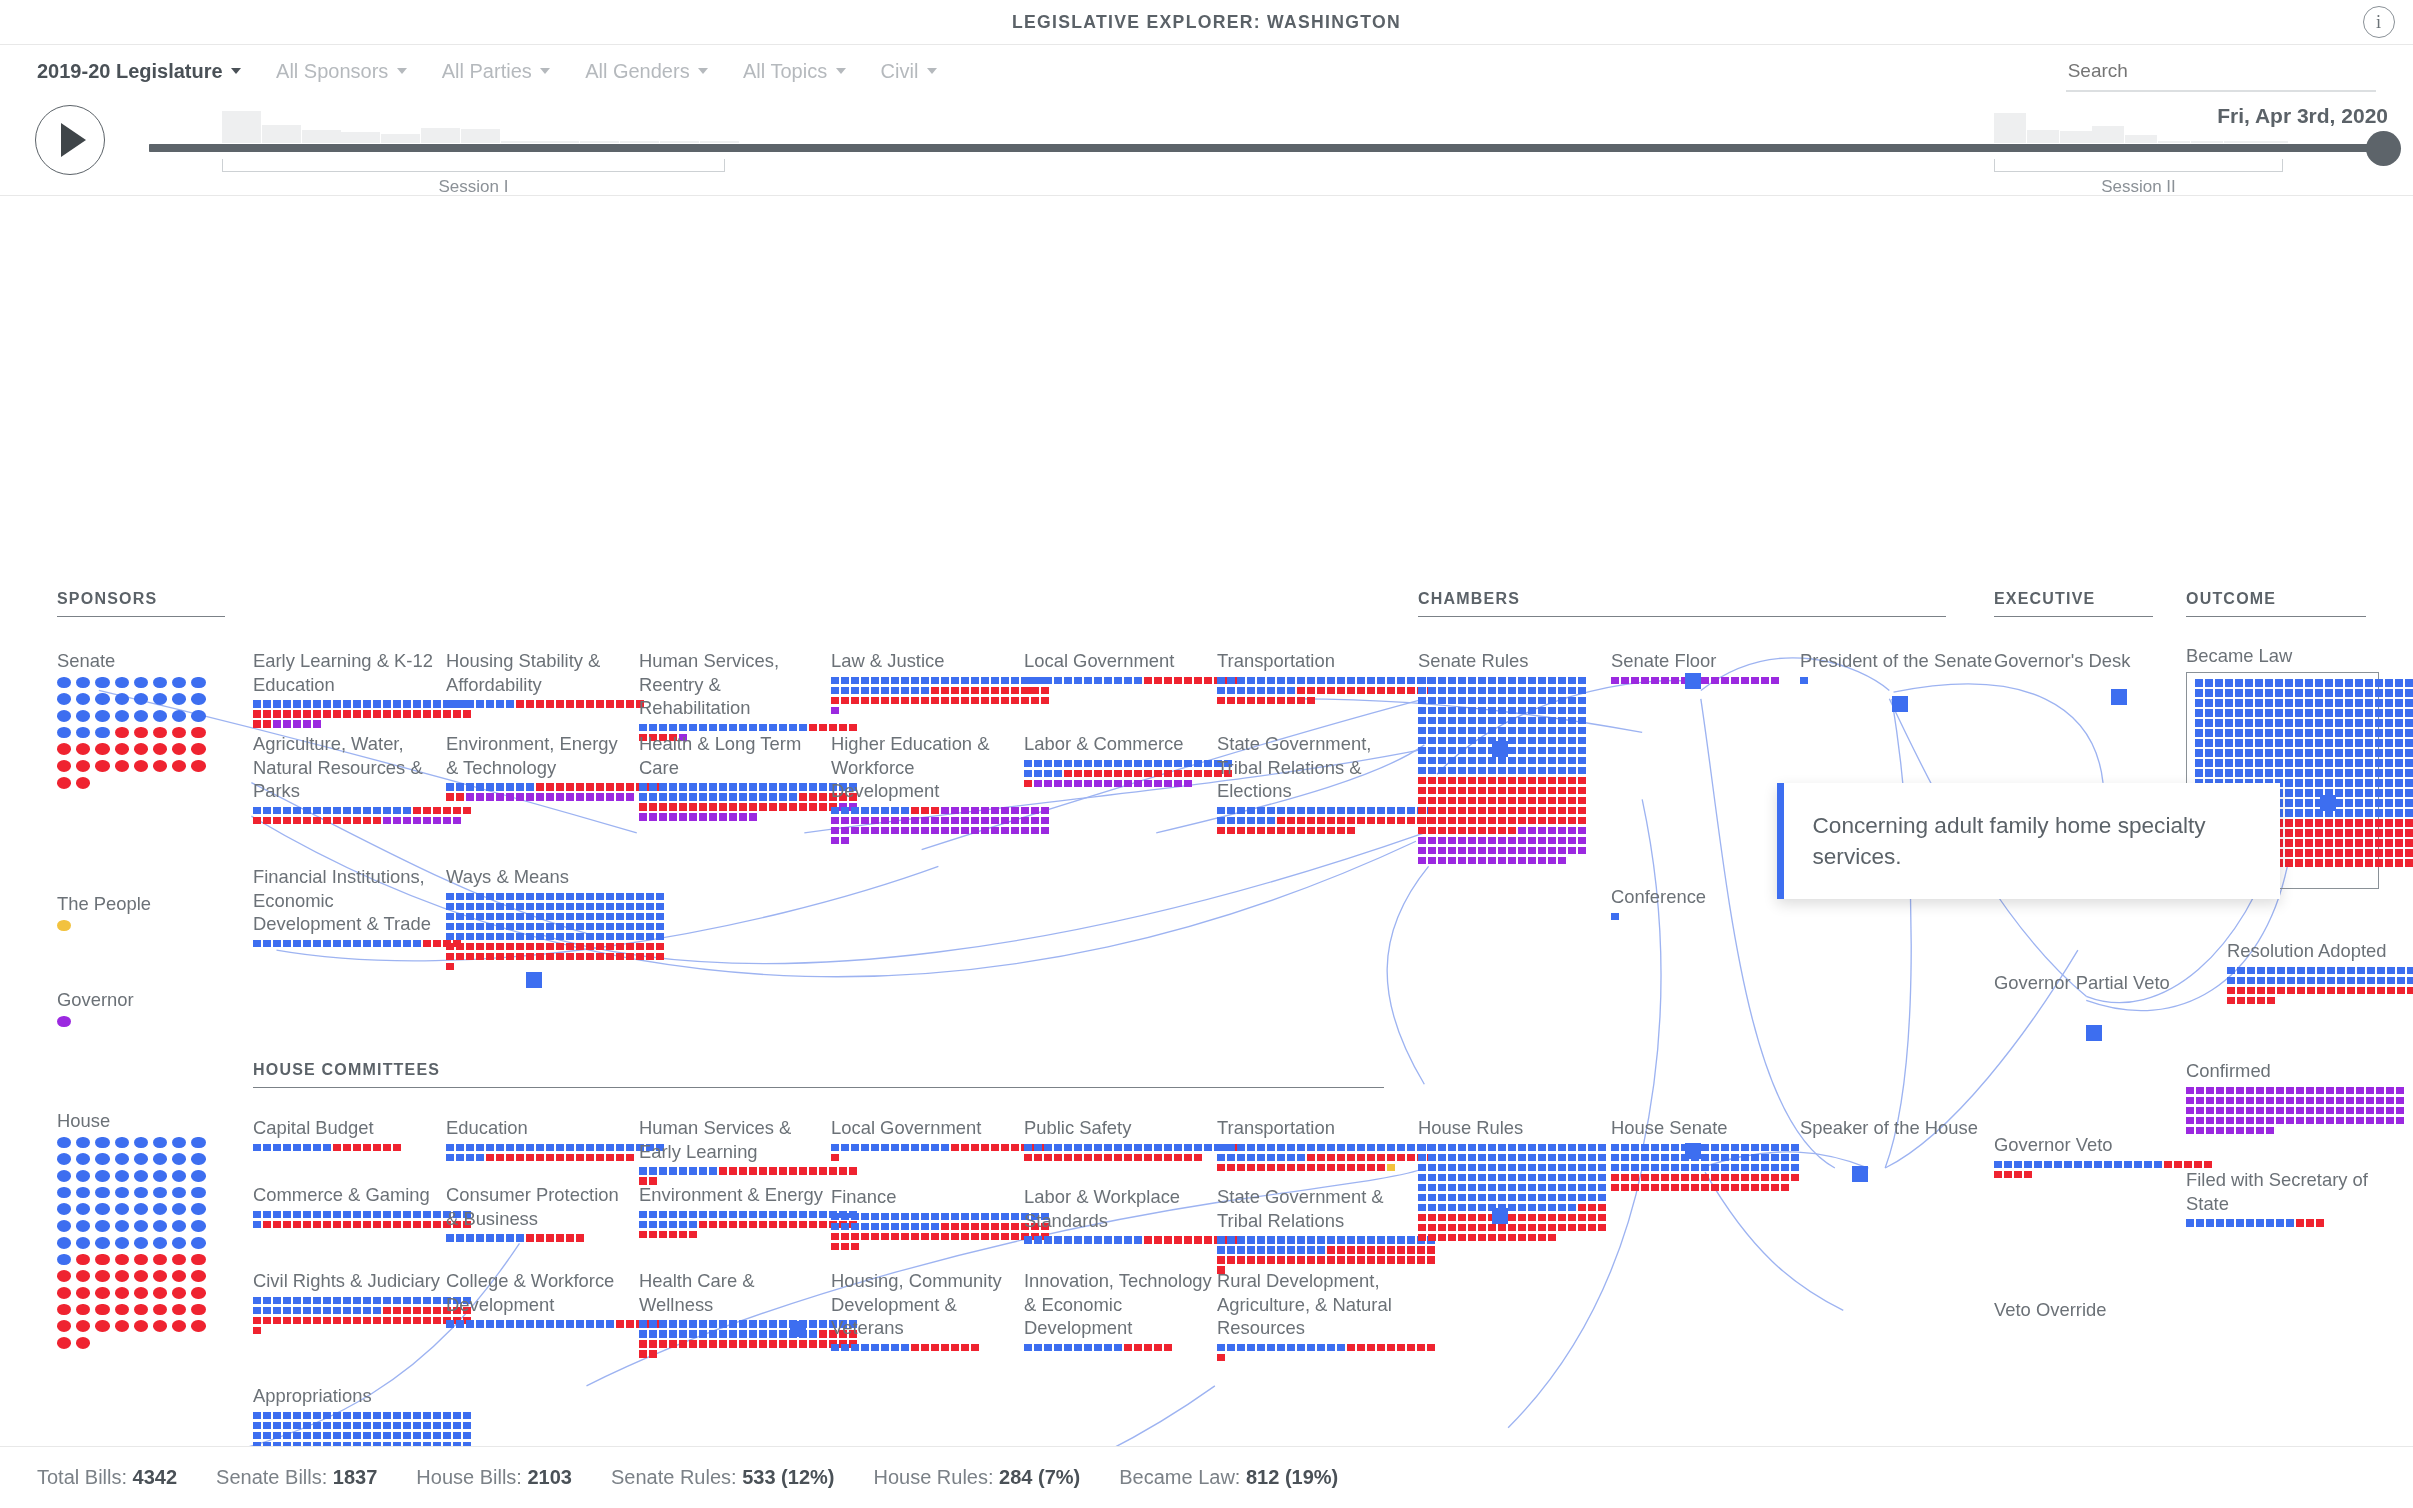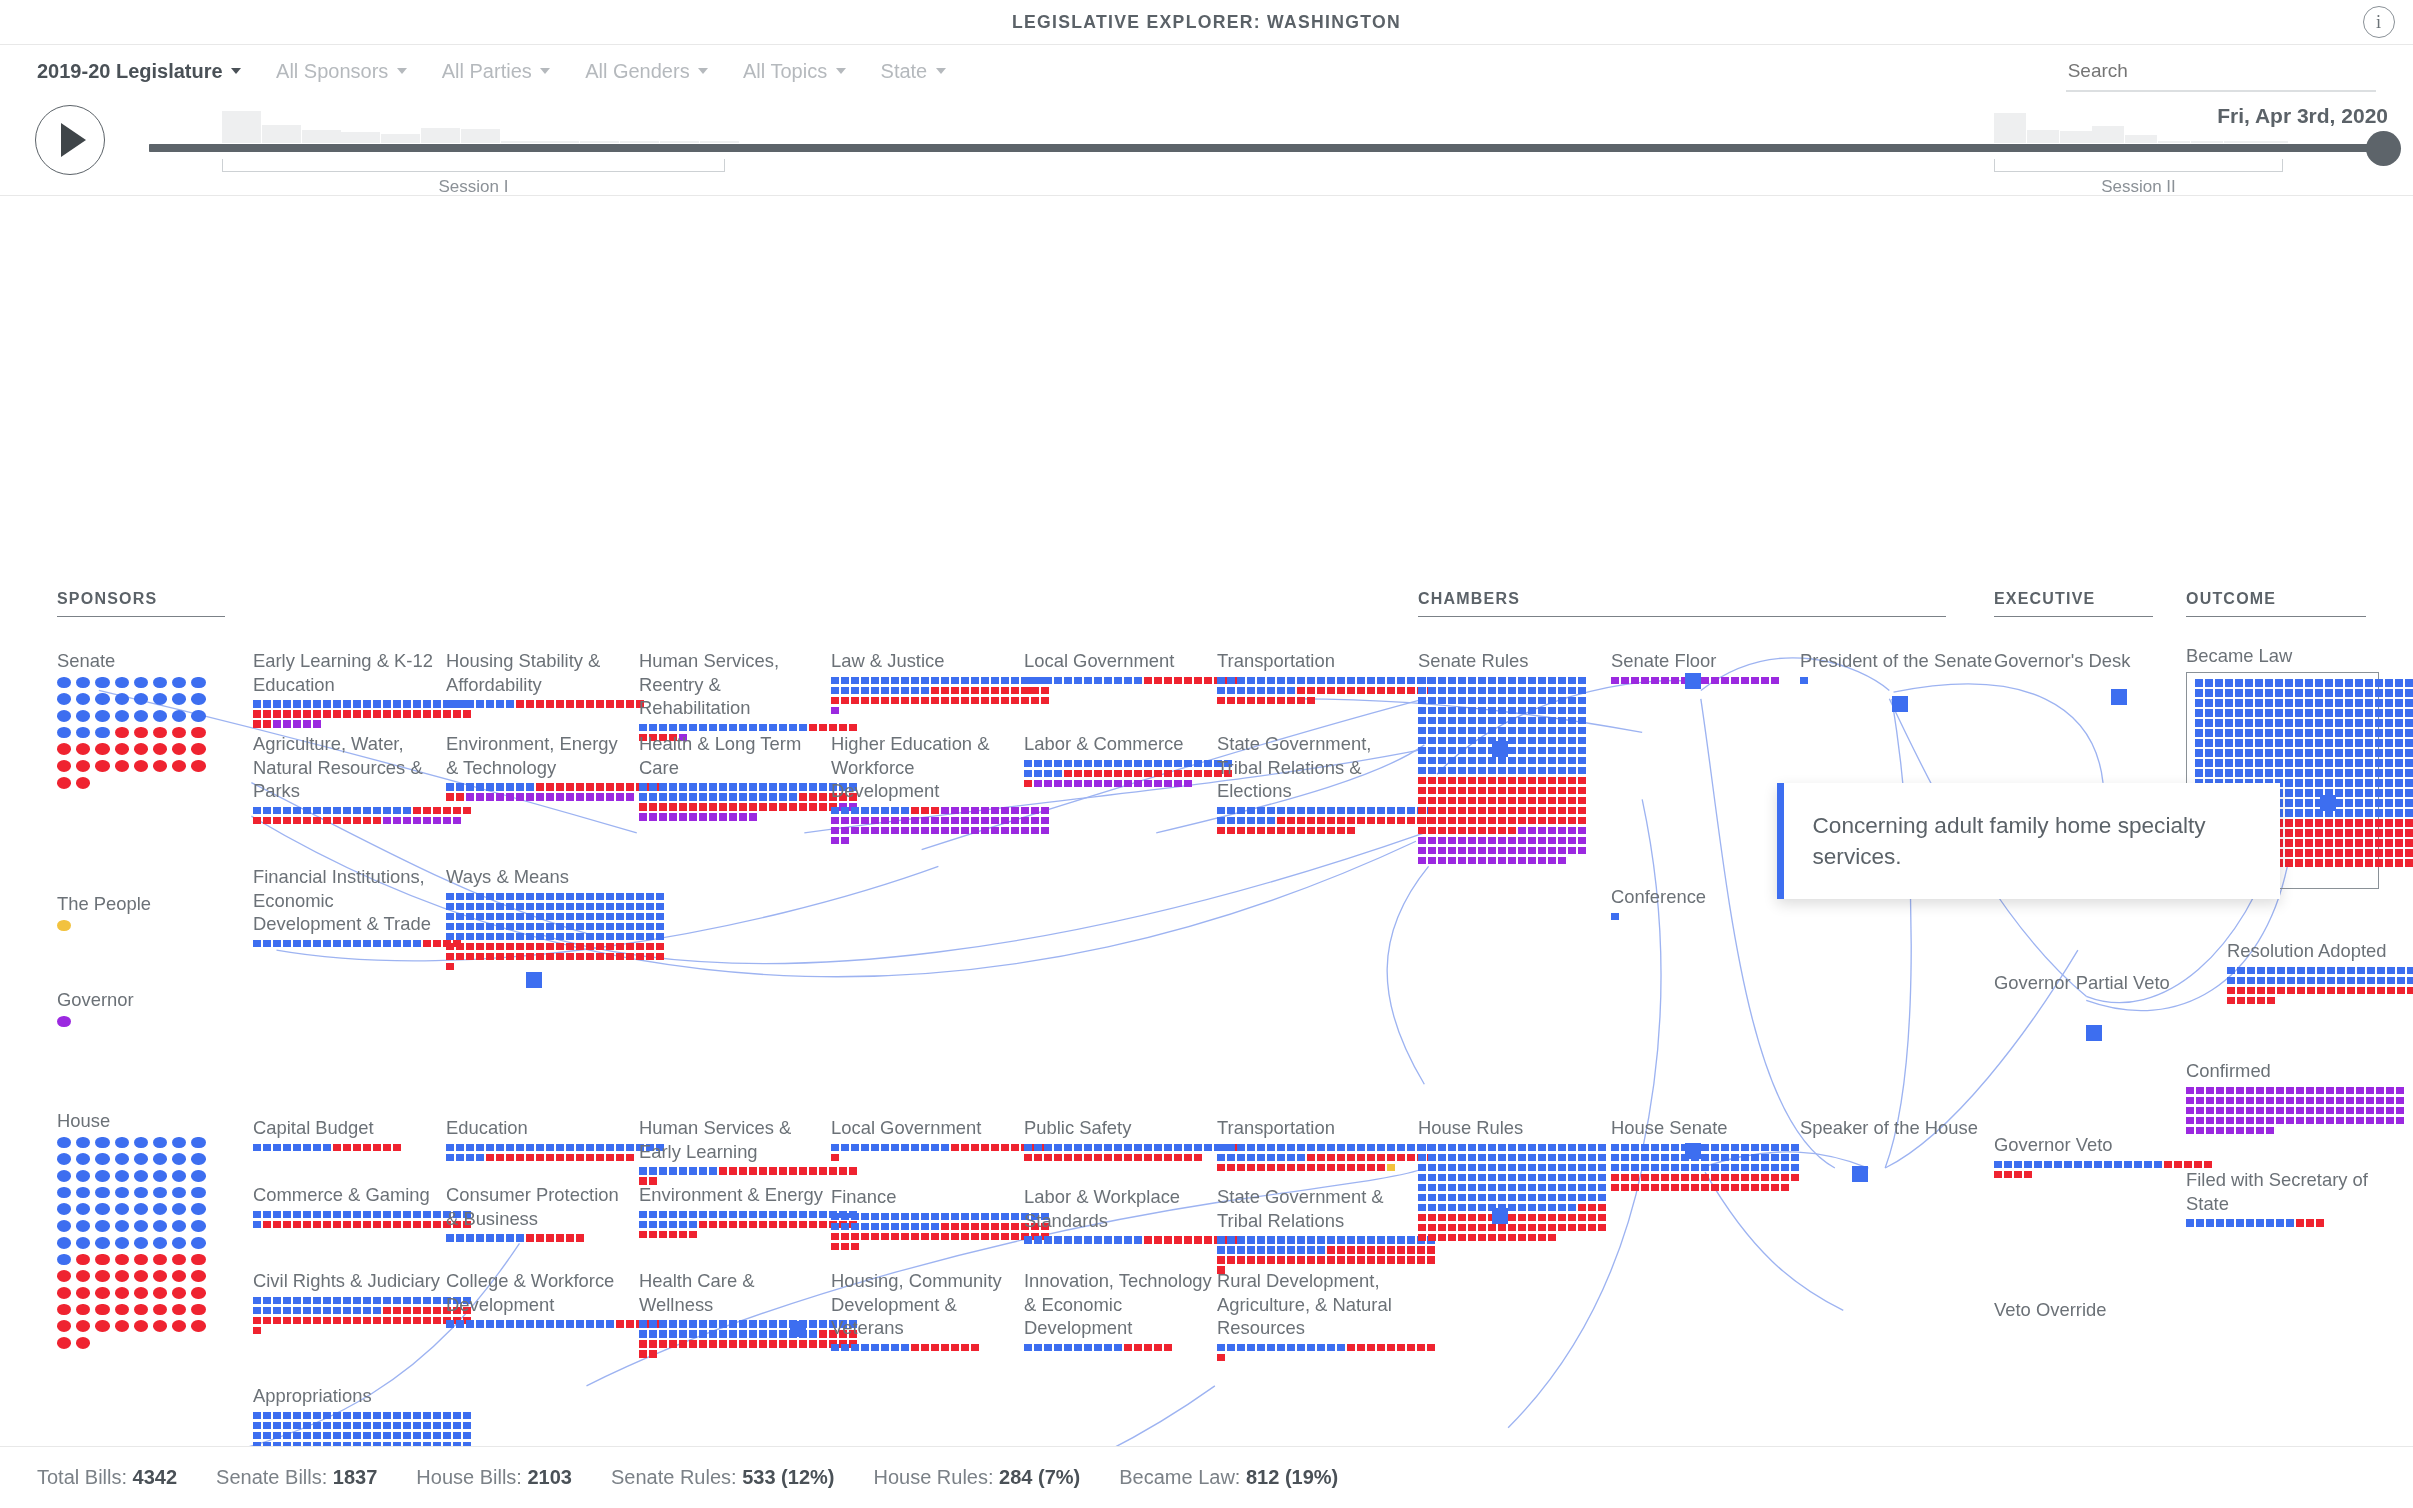--- a/index.html
+++ b/index.html
@@ -174,21 +174,21 @@
       </div>
       <div class="filter">
         <span>All Genders</span>
         <span class="caret"></span>
       </div>
       <div class="filter">
         <span>All Topics</span>
         <span class="caret"></span>
       </div>
       <div class="filter">
-        <span>State</span>
+        <span>Civil</span>
         <span class="caret"></span>
       </div>
     </div>
   <div id="search-wrap">
     <input id="search-input" placeholder="Search" style="">
   </div>
 </div>
 
 <div id="timeline">
   <div id="play-btn">
@@ -257,20 +257,21 @@
       <path d="M160,1520 C400,1490 520,1400 620,1250"></path>
       <path d="M1960,1140 C1990,1000 1990,860 1960,720"></path>
       <path d="M1960,1160 C1930,1300 1870,1400 1800,1470"></path>
       <path d="M1100,780 C1350,700 1550,640 1700,600"></path>
       <path d="M1550,600 C1700,600 1850,620 1960,640"></path>
       <path d="M2250,1160 C2330,1120 2420,1000 2480,900"></path>
     </g>
   </svg>
 
   <div class="colhead" style="left:57px;  top:394px; width:168px;">SPONSORS</div>
+  <div class="colhead" style="left:253px; top:865px; width:1131px;">HOUSE COMMITTEES</div>
   <div class="colhead" style="left:1418px; top:394px; width:528px;">CHAMBERS</div>
   <div class="colhead" style="left:1994px; top:394px; width:159px;">EXECUTIVE</div>
   <div class="colhead" style="left:2186px; top:394px; width:180px;">OUTCOME</div>
 
   <div id="nodes-host">
       <div class="node" style="left: 57px; top: 453px; width: 193px;">
         <div class="nlabel">Senate</div>
         <div>
           <div class="sponsor-grid" style="width: 154px;">
             <i style="background: rgb(61, 110, 240);"></i>

